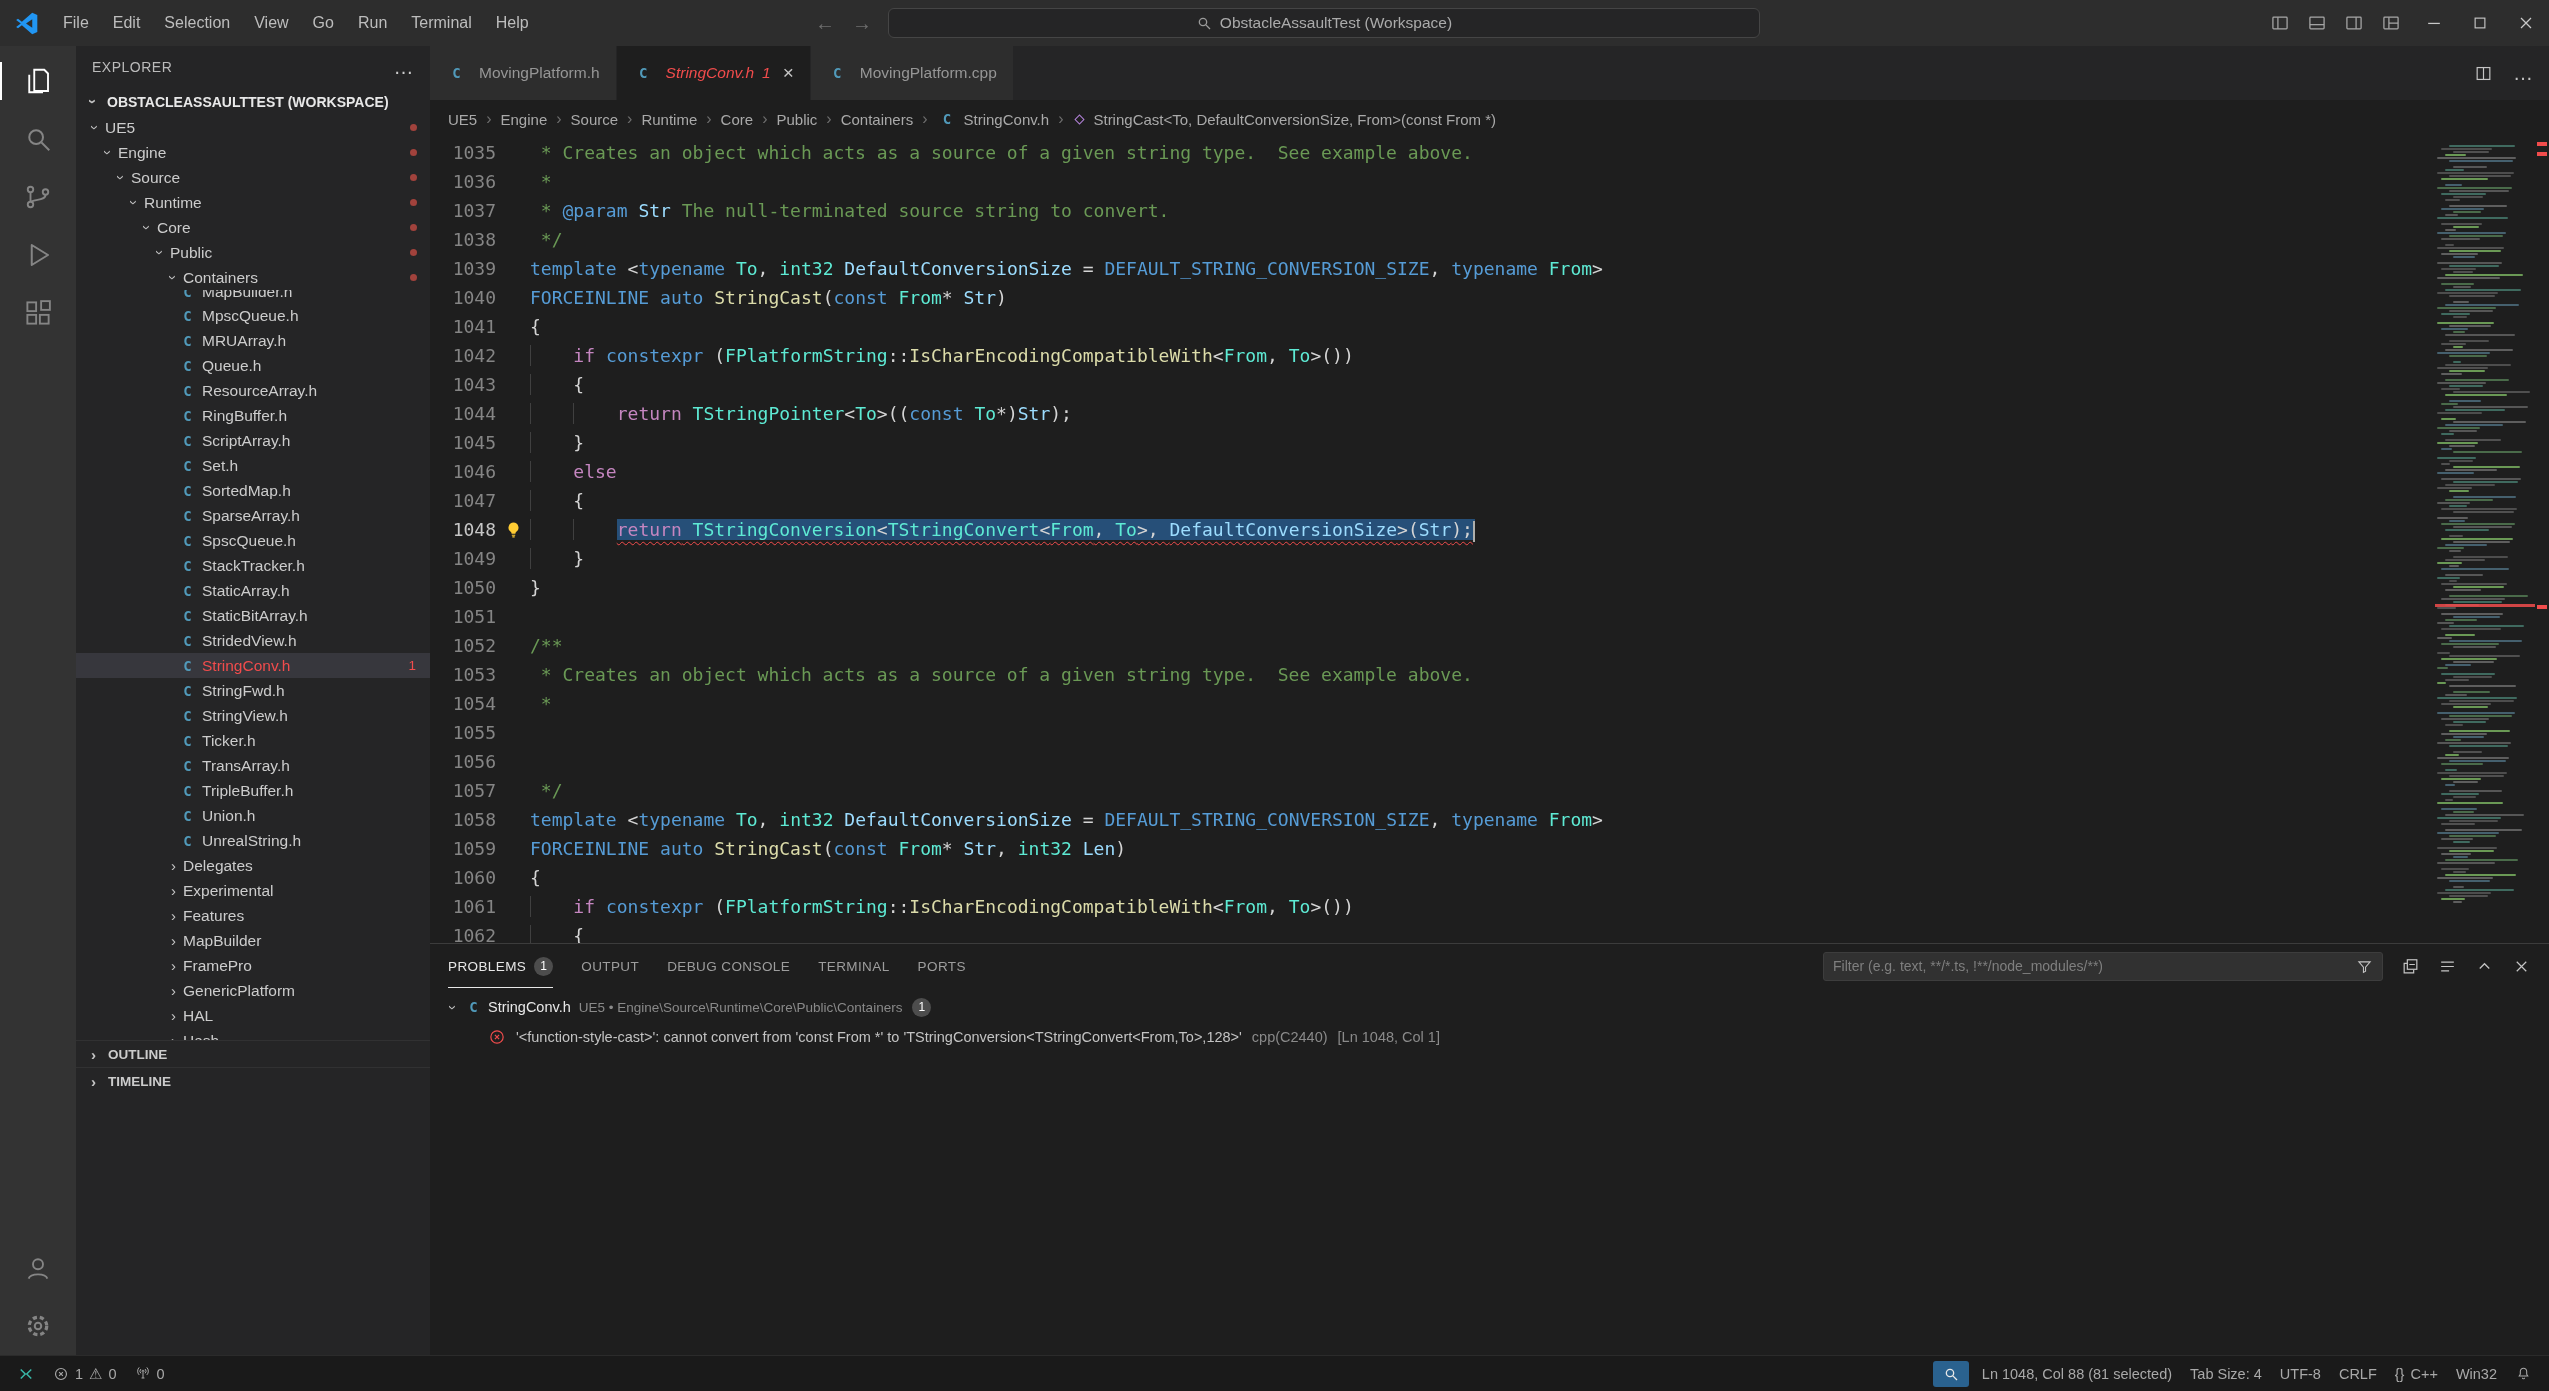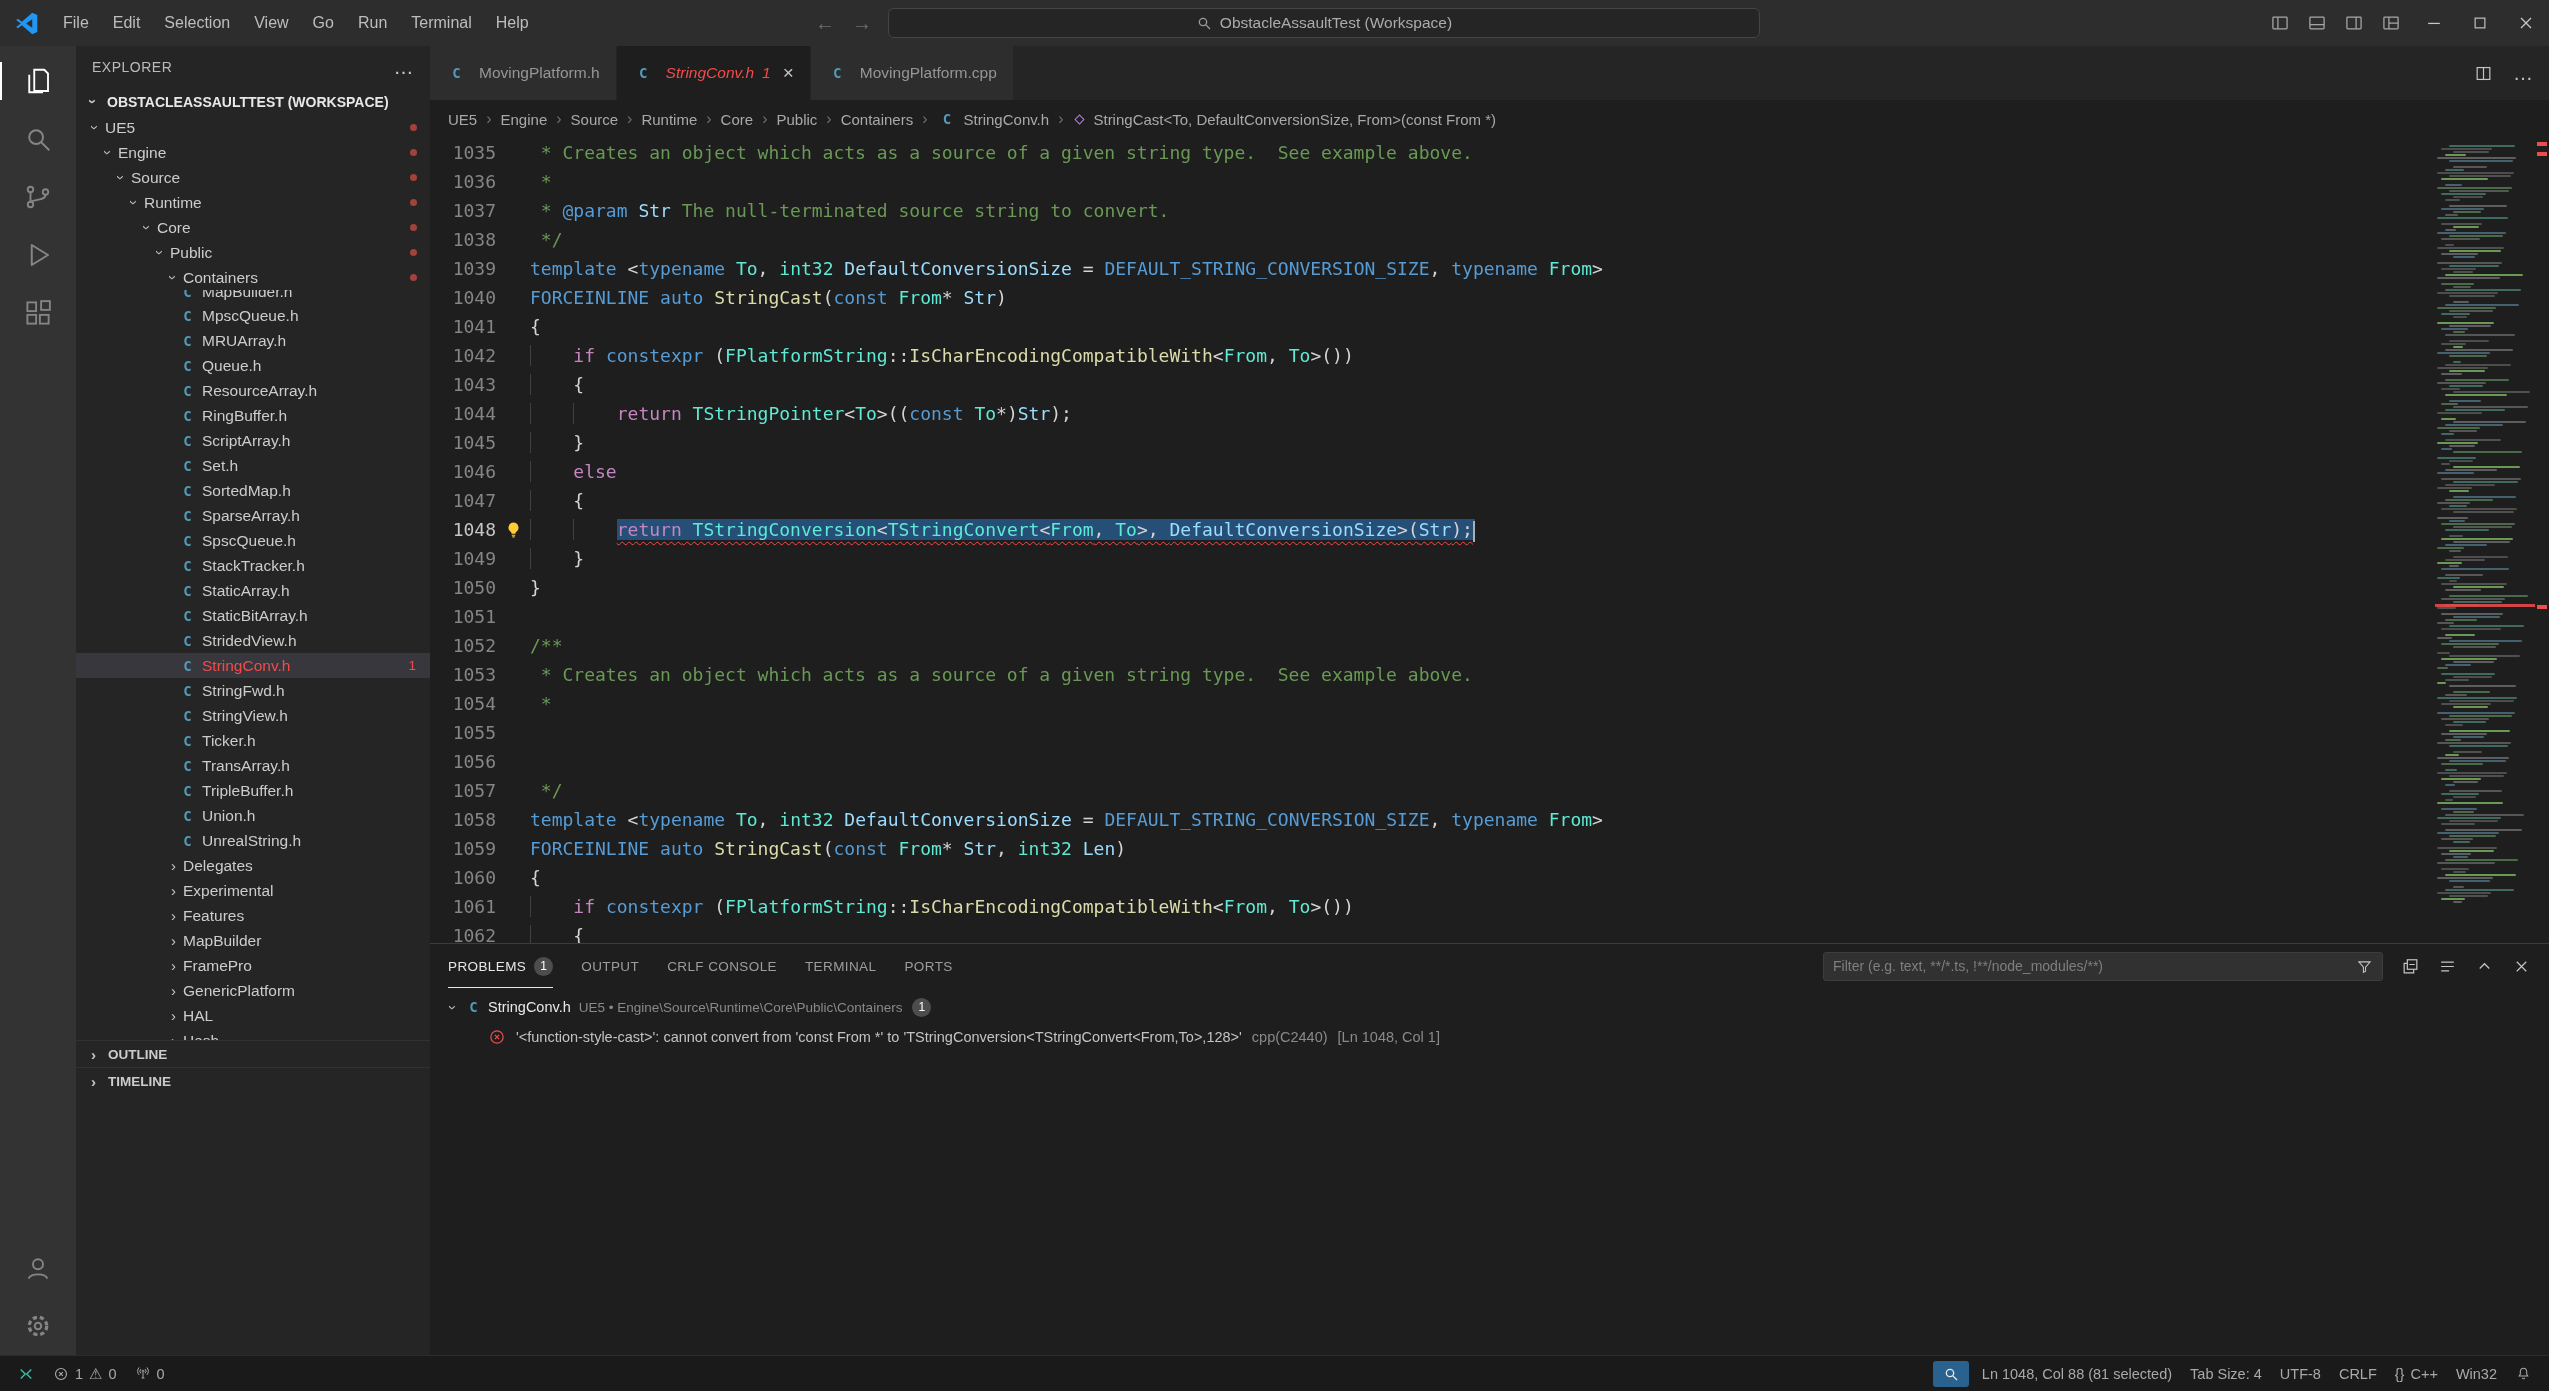--- a/index.html
+++ b/index.html
@@ -980,21 +980,21 @@
         <div class="panel-tabs">
           <div class="ptabs-host" id="ptabs-host">
               <span class="ptab active">
                 <span>PROBLEMS</span>
                 <span class="pbadge">1</span>
               </span>
               <span class="ptab">
                 <span>OUTPUT</span>
               </span>
               <span class="ptab">
-                <span>CRLF CONSOLE</span>
+                <span>DEBUG CONSOLE</span>
               </span>
               <span class="ptab">
                 <span>TERMINAL</span>
               </span>
               <span class="ptab">
                 <span>PORTS</span>
               </span>
             </div>
           <div class="panel-right">
             <div class="filter-box">

